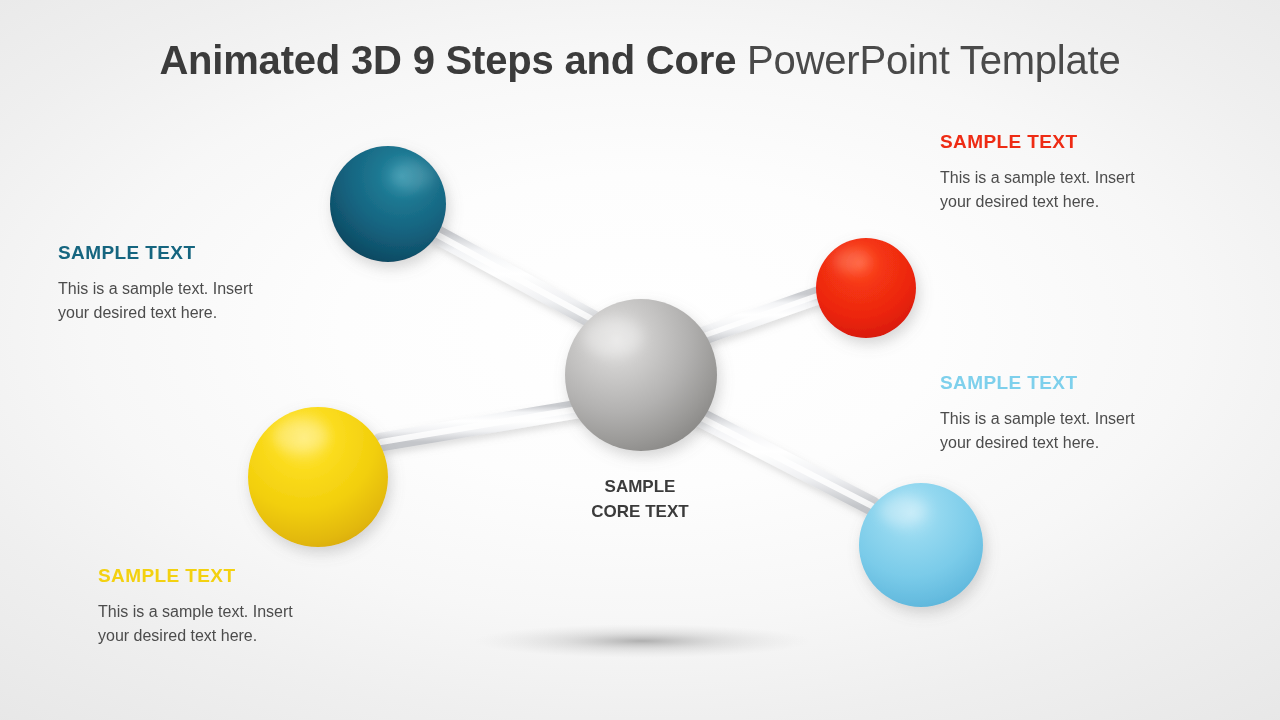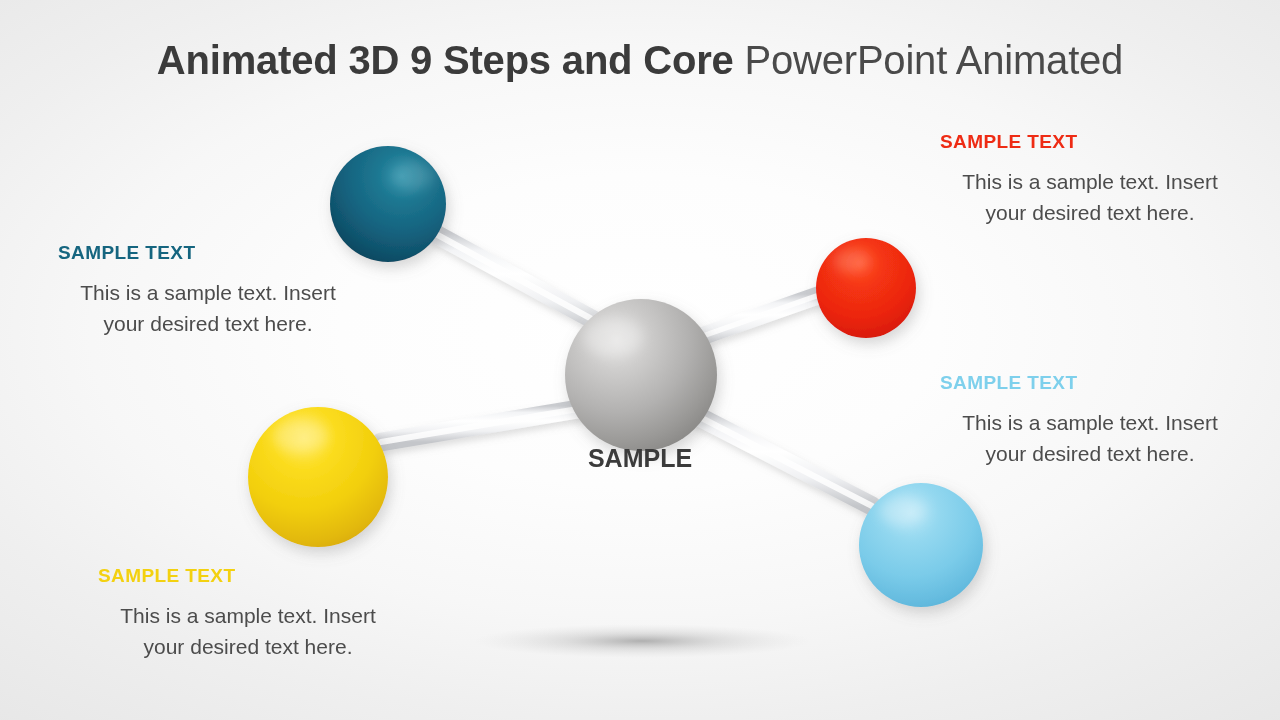--- a/index.html
+++ b/index.html
@@ -54,24 +54,24 @@
     left: 0;
     top: 0;
     width: 1280px;
     height: 720px;
   }
 
   
   .core-label {
     position: absolute;
     left: 500px;
-    top: 440px;
+    top: 475px;
     width: 280px;
     text-align: center;
-    font-size: 25px;
+    font-size: 17px;
     font-weight: bold;
     color: #3b3b3b;
     line-height: 1.45;
   }
   .core-label span {
     display: block;
   }
 
   
   .block {
@@ -80,39 +80,39 @@
   }
   .block .heading {
     font-size: 19px;
     font-weight: bold;
     letter-spacing: 0.4px;
     text-align: left;
     margin: 0 0 13px 0;
     line-height: 1.1;
   }
   .block .body {
-    font-size: 21px;
+    font-size: 16px;
     color: #4c4c4c;
-    text-align: center;
+    text-align: left;
     line-height: 1.5;
     margin: 0;
   }
 
   #block-teal   { left: 58px;  top: 243px; }
   #block-red    { left: 940px; top: 132px; }
   #block-blue   { left: 940px; top: 373px; }
   #block-yellow { left: 98px;  top: 566px; }
 </style>
 </head>
 <body>
 
 <div id="slide">
 
   <div id="title">
-    <span class="strong">Animated 3D 9 Steps and Core</span><span class="light"> PowerPoint Animated</span>
+    <span class="strong">Animated 3D 9 Steps and Core</span><span class="light"> PowerPoint Template</span>
   </div>
 
   <svg id="diagram" viewBox="0 0 1280 720">
     <defs>
 
       <radialGradient id="groundShadow" cx="50%" cy="50%" r="50%">
         <stop offset="0%" stop-color="#5a5a5a" stop-opacity="0.45"></stop>
         <stop offset="45%" stop-color="#8a8a8a" stop-opacity="0.22"></stop>
         <stop offset="100%" stop-color="#bdbdbd" stop-opacity="0"></stop>
       </radialGradient>
@@ -222,20 +222,21 @@
     </g>
 
     <g>
       <circle cx="641" cy="375" r="76" fill="url(#coreGrad)" filter="url(#sphereShadow)"></circle>
       <ellipse cx="613" cy="337" rx="30" ry="20" fill="#ffffff" opacity="0.30" filter="url(#blurSm)"></ellipse>
     </g>
   </svg>
 
   <div class="core-label">
     <span>SAMPLE</span>
+    <span>CORE TEXT</span>
   </div>
 
   <div class="block" id="block-teal">
     <p class="heading" style="color: rgb(21, 101, 127);">SAMPLE TEXT</p>
     <p class="body">
       <span>This is a sample  text. Insert</span><br>
       <span>your desired text here.</span>
     </p>
   </div>
 

